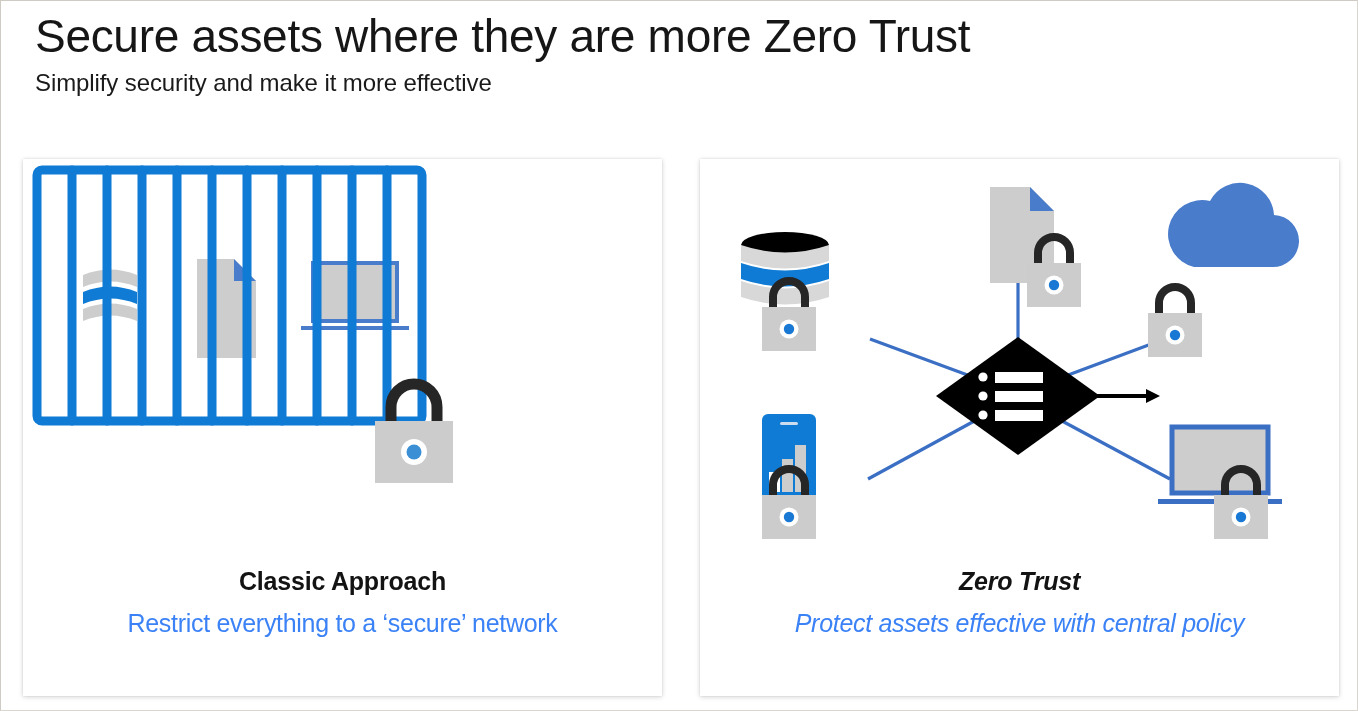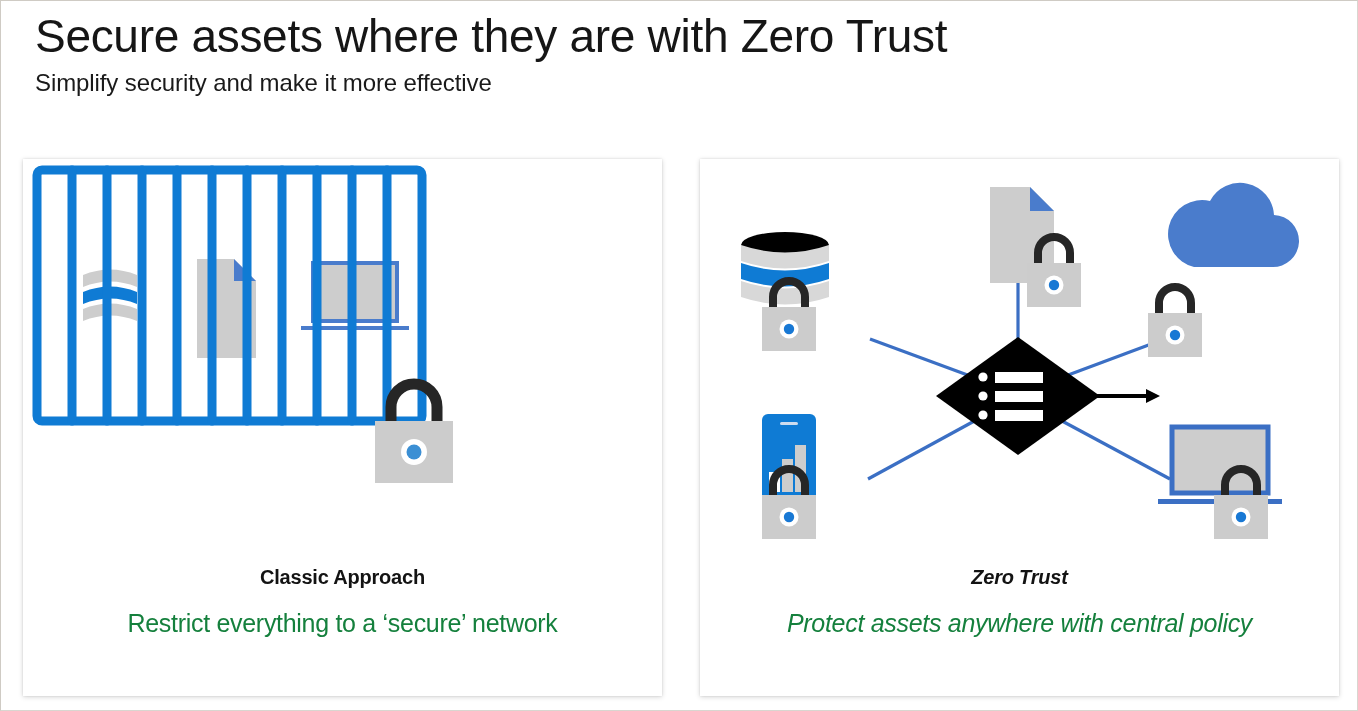--- a/index.html
+++ b/index.html
@@ -50,44 +50,44 @@
   #card-classic { left: 22px; }
   #card-zerotrust { left: 699px; font-style: italic; }
 
   .card-caption {
     position: absolute;
     left: 0; right: 0;
     bottom: 58px;
     text-align: center;
   }
   .caption-title {
-    font-size: 20px;
+    font-size: 25px;
     font-weight: bold;
     color: #131313;
     letter-spacing: -0.2px;
     margin-top: 28px;
   }
   .caption-sub {
-    margin-top: 20px;
+    margin-top: 13px;
     font-size: 25px;
     font-weight: 400;
-    color: #15803d;
+    color: #3b82f6;
     letter-spacing: -0.3px;
   }
 
   .illus { position: absolute; left: 0; top: 0; width: 639px; height: 430px; }
   .illus svg { display: block; width: 100%; height: 100%; }
 </style>
 </head>
 <body>
 
 <div id="slide">
 
   <div id="header">
-    <div id="slide-title">Secure assets where they are with Zero Trust</div>
+    <div id="slide-title">Secure assets where they are more Zero Trust</div>
     <div id="slide-subtitle">Simplify security and make it more effective</div>
   </div>
 
   <div class="card" id="card-classic">
 
     <div class="illus">
       <svg viewBox="0 0 639 430" xmlns="http://www.w3.org/2000/svg">
 
         <g>
           <path d="M60 116 q27 -11 54 0 v12 q-27 -11 -54 0 z" fill="#cdcdcd"></path>
@@ -232,17 +232,17 @@
             <line x1="396" y1="237" x2="452" y2="237" stroke="#000000" stroke-width="4"></line>
             <path d="M446 230 L460 237 L446 244 Z" fill="#000000"></path>
           </g>
         </g>
 
       </svg>
     </div>
 
     <div class="card-caption">
       <div class="caption-title">Zero Trust</div>
-      <div class="caption-sub">Protect assets anywhere with central policy</div>
+      <div class="caption-sub">Protect assets effective with central policy</div>
     </div>
   </div>
 
 </div>
 
 </body></html>

